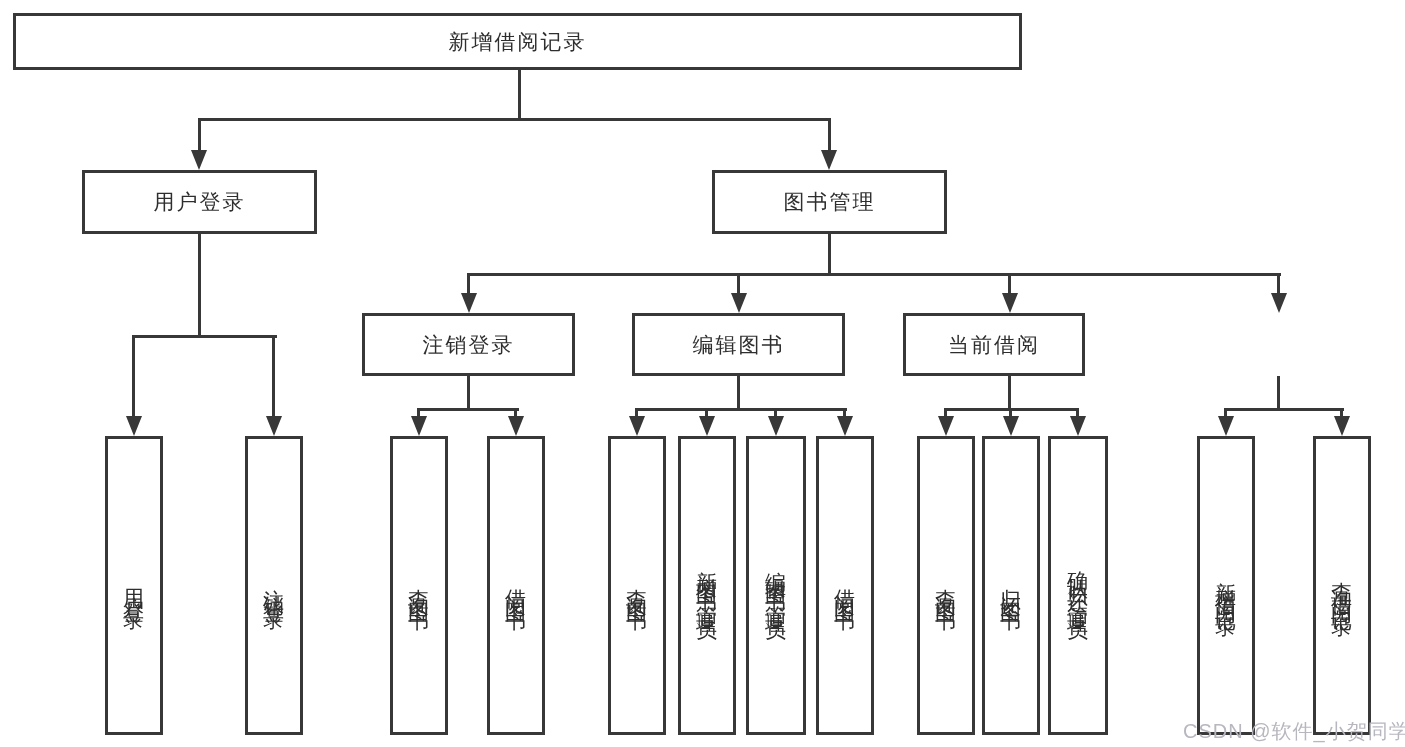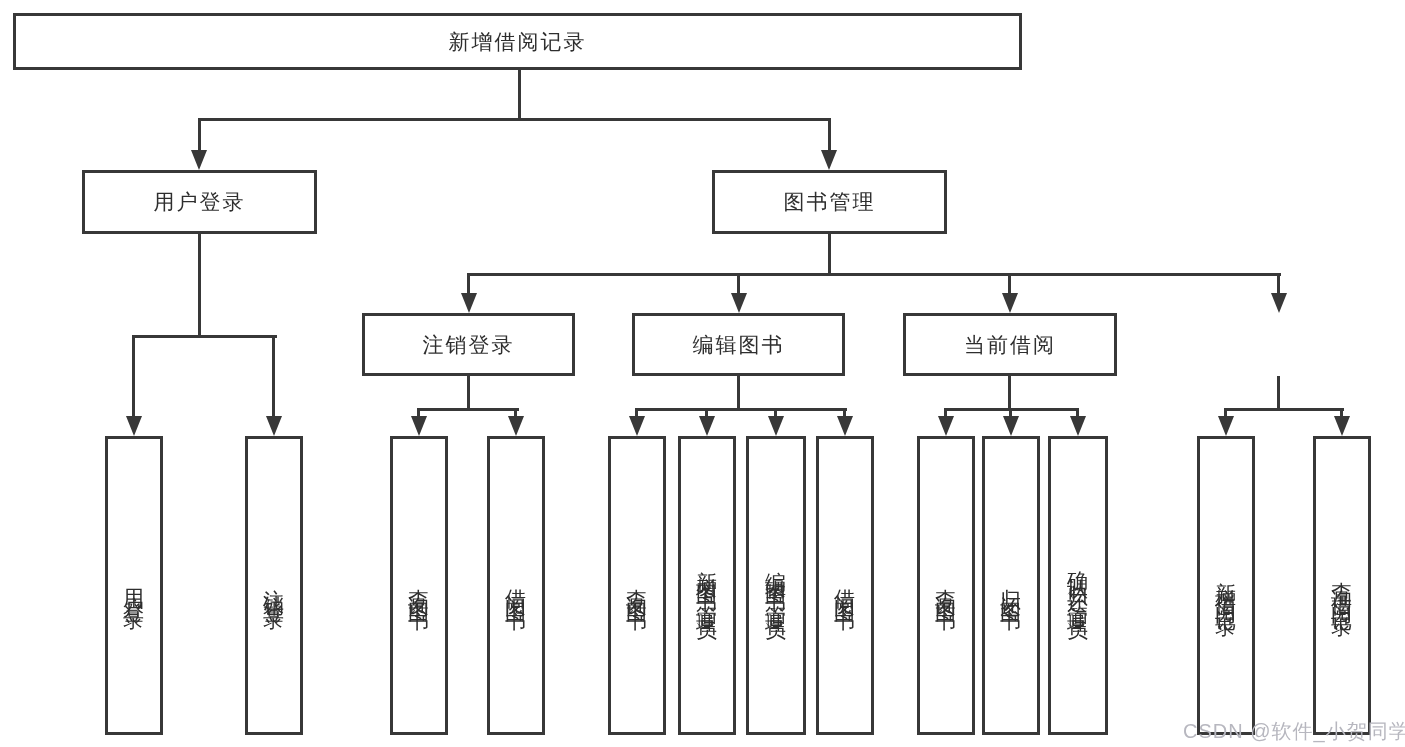--- a/index.html
+++ b/index.html
@@ -61,21 +61,21 @@
   <div class="arrow" style="left:461px;top:293px"></div>
   <div class="v" style="left:737px;top:273px;height:22px"></div>
   <div class="arrow" style="left:731px;top:293px"></div>
   <div class="v" style="left:1008px;top:273px;height:22px"></div>
   <div class="arrow" style="left:1002px;top:293px"></div>
   <div class="v" style="left:1277px;top:273px;height:22px"></div>
   <div class="arrow" style="left:1271px;top:293px"></div>
 
   <div class="box hbox" style="left:362px;top:313px;width:213px;height:63px">注销登录</div>
   <div class="box hbox" style="left:632px;top:313px;width:213px;height:63px">编辑图书</div>
-  <div class="box hbox" style="left:903px;top:313px;width:214px;height:63px">当前借阅</div>
+  <div class="box hbox" style="left:903px;top:313px;width:182px;height:63px">当前借阅</div>
 
   <div class="v" style="left:467px;top:376px;height:32px"></div>
   <div class="h" style="left:417px;top:408px;width:102px"></div>
   <div class="v" style="left:417px;top:408px;height:10px"></div>
   <div class="arrow" style="left:411px;top:416px"></div>
   <div class="v" style="left:514px;top:408px;height:10px"></div>
   <div class="arrow" style="left:508px;top:416px"></div>
 
   <div class="v" style="left:737px;top:376px;height:32px"></div>
   <div class="h" style="left:635px;top:408px;width:212px"></div>

